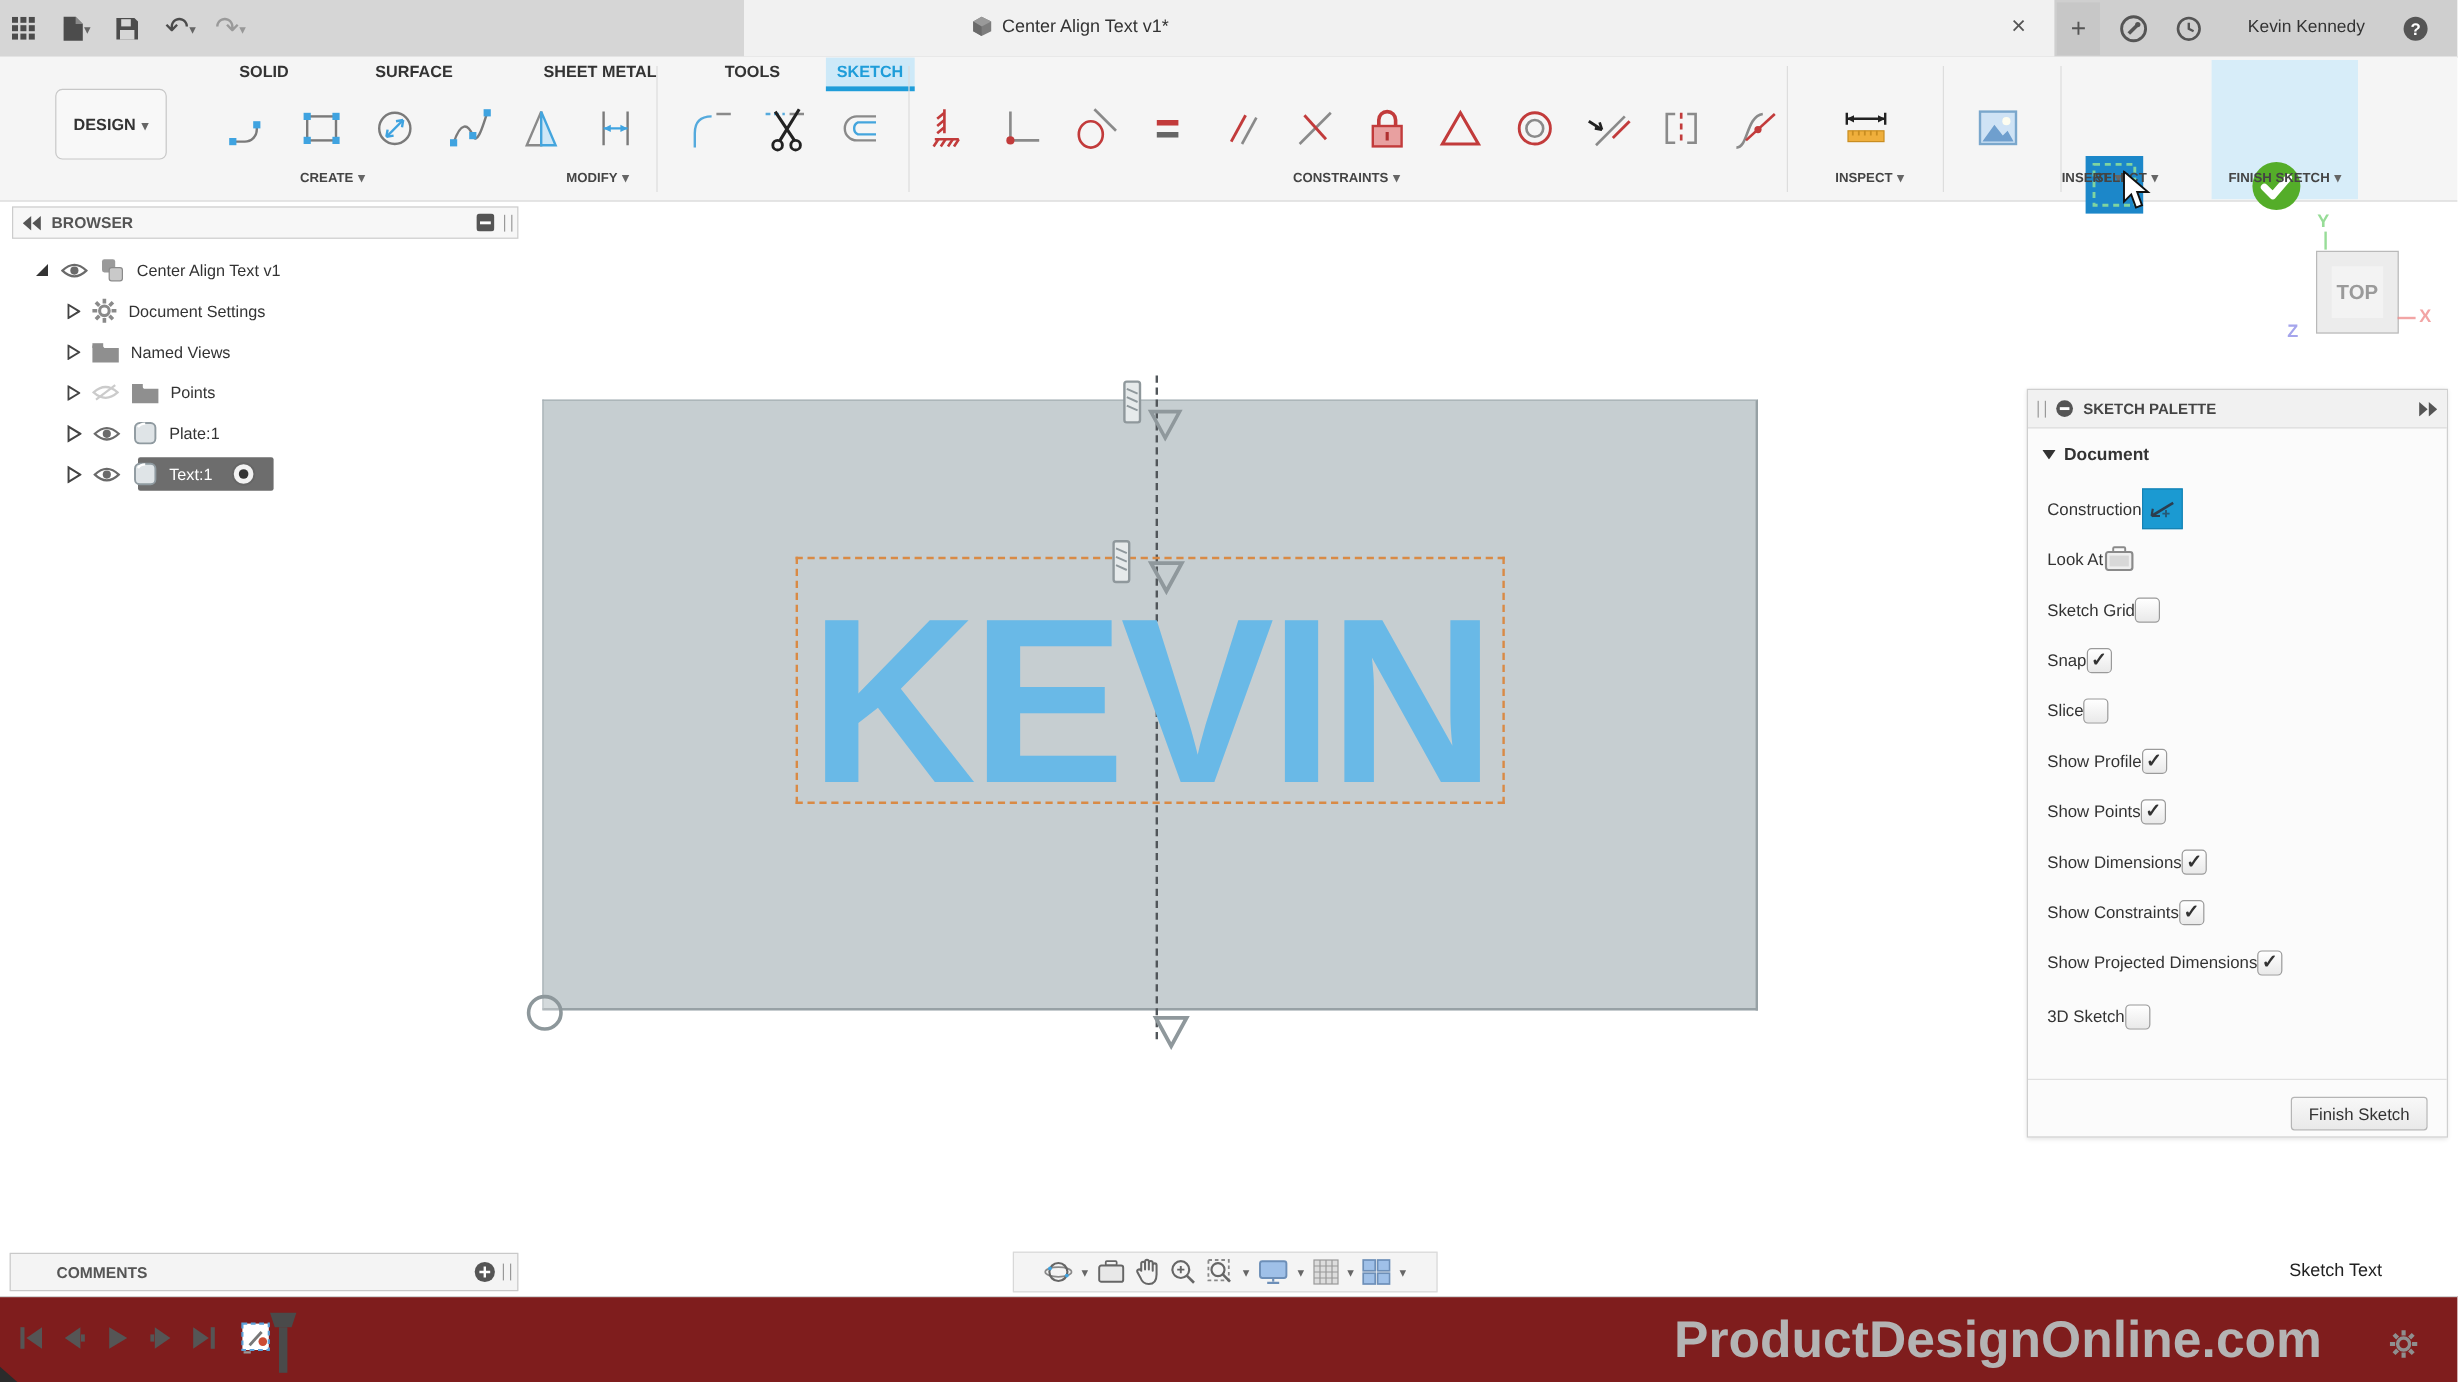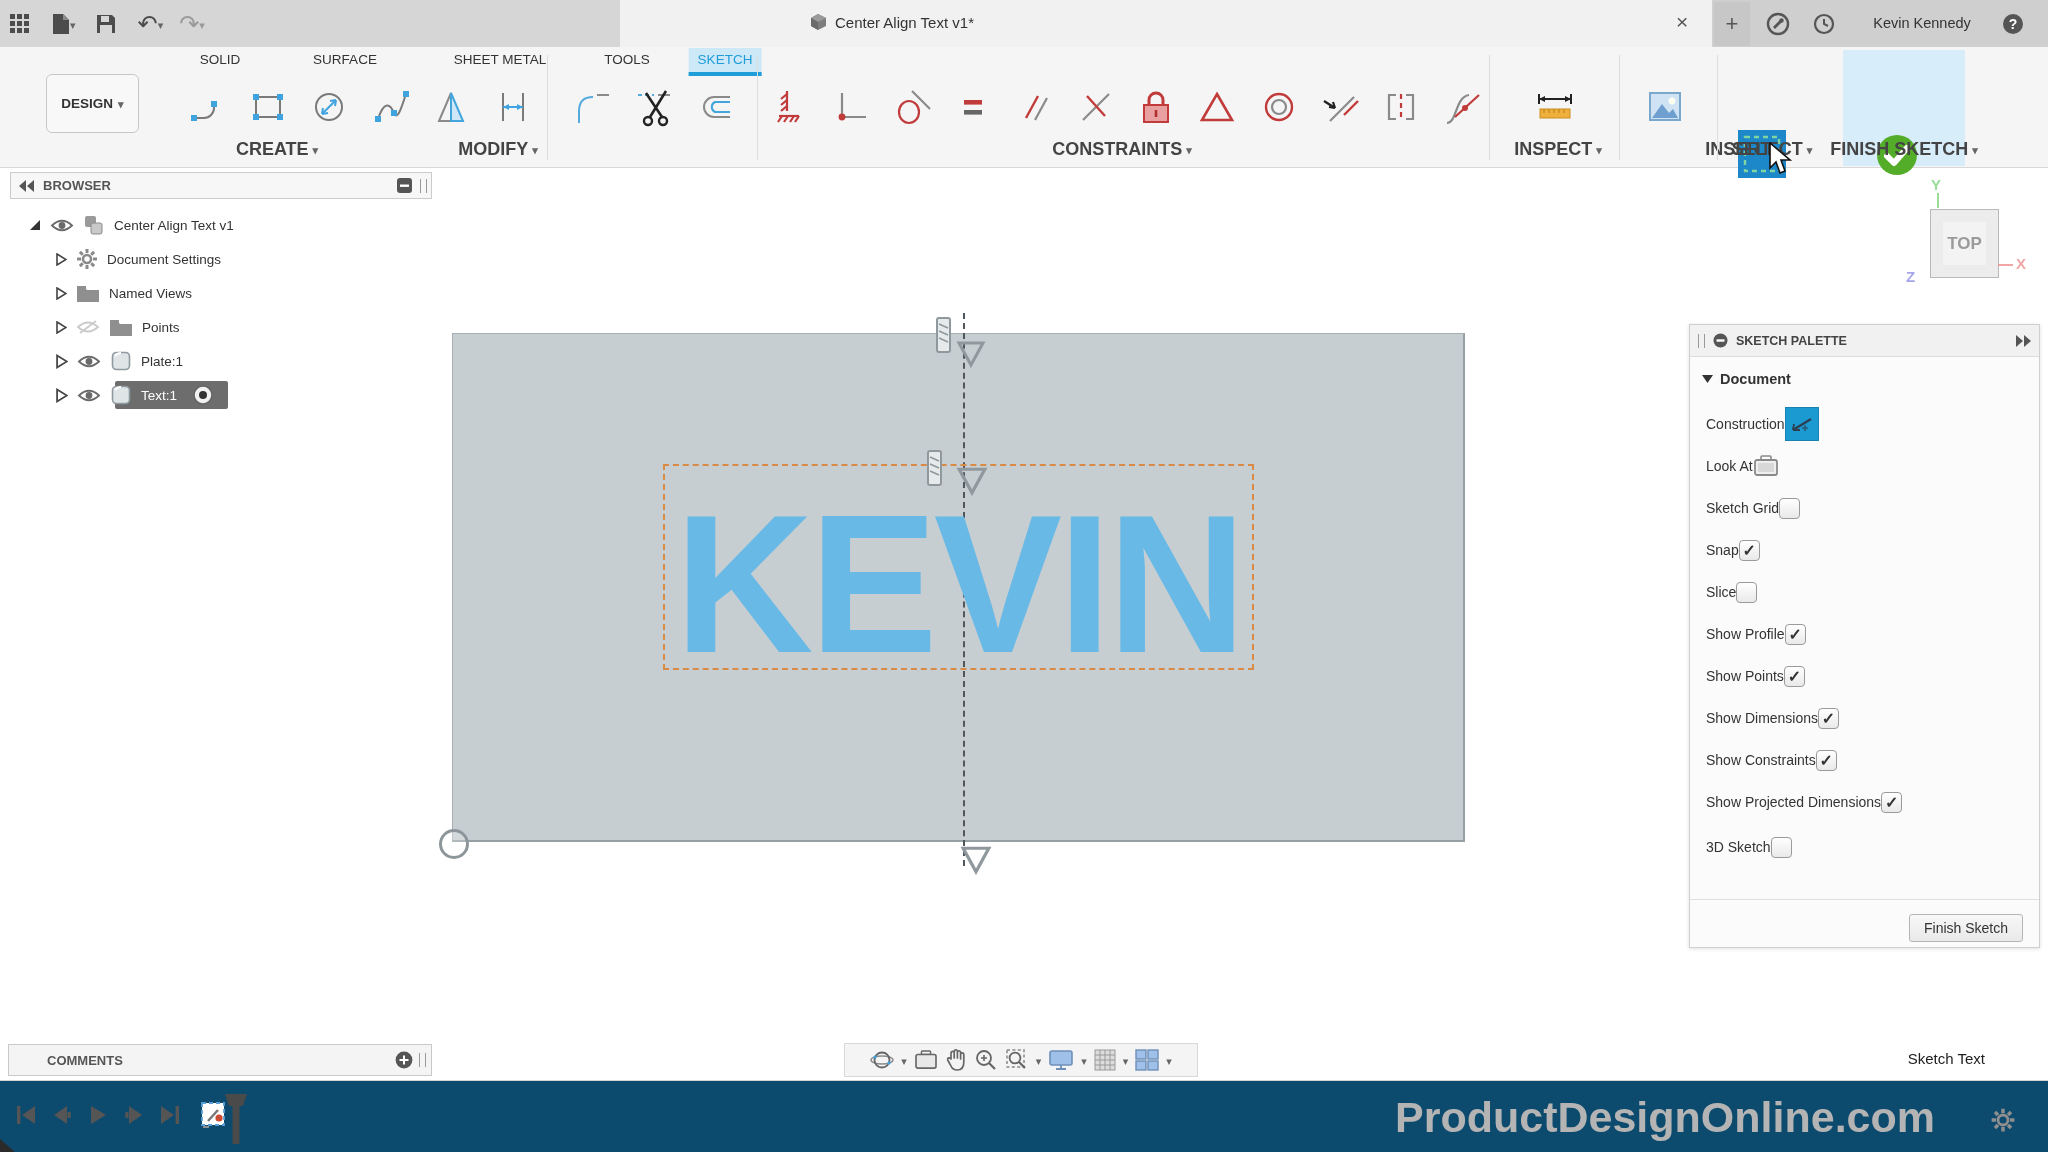--- a/index.html
+++ b/index.html
@@ -14,24 +14,24 @@
   .title-block{left:810px;top:13px;display:flex;align-items:center;gap:8px}
   .title-text{font-size:15px;color:#333}
   .glyphbtn{font-size:21px;color:#555;line-height:20px;cursor:default}
   .caret::after{content:"▾";font-size:11px;color:#666}
   .plus-tab{left:1714px;top:2px;width:36px;height:44px;background:#c7c7c7;display:flex;align-items:center;justify-content:center;font-size:22px;color:#555}
   .user-name{left:1852px;top:15px;width:140px;text-align:center;font-size:14.5px;color:#333}
   
   .ribbon{left:0;top:47px;width:2048px;height:120px;background:#f5f5f5;border-bottom:1px solid #d8d8d8}
   .design-btn{left:46px;top:27px;width:91px;height:57px;border:1px solid #c7c7c7;border-radius:6px;background:#f8f8f8;
               display:flex;align-items:center;justify-content:center;gap:5px;font-size:13.5px;font-weight:700;color:#333}
-  .wtab{top:1px;height:24px;line-height:24px;font-size:13.5px;font-weight:400;color:#333;transform:translateX(-50%)}
+  .wtab{top:1px;height:24px;line-height:24px;font-size:13.5px;font-weight:700;color:#333;transform:translateX(-50%)}
   .wtab.active{color:#1f9dd9;background:#cde9f8;padding:0 9px;border-bottom:4px solid #1f9dd9;box-sizing:content-box}
   .tool{top:37px;width:46px;height:46px;display:flex;align-items:center;justify-content:center}
-  .grp-label{top:92px;height:20px;line-height:20px;font-size:18px;font-weight:700;color:#444;transform:translateX(-50%);white-space:nowrap;display:flex;gap:4px;align-items:center}
+  .grp-label{top:92px;height:20px;line-height:20px;font-size:11px;font-weight:700;color:#444;transform:translateX(-50%);white-space:nowrap;display:flex;gap:4px;align-items:center}
   .sep{top:8px;width:1px;height:105px;background:#ddd}
   .finish-bg{left:1843px;top:3px;width:122px;height:116px;background:#d7edf9}
   
   .panel-hdr{left:10px;top:172px;width:422px;height:27px;background:#f7f7f7;border:1px solid #ccc;box-sizing:border-box;display:flex;align-items:center;font-size:13px;font-weight:700;color:#555}
   .brow{height:30px;display:flex;align-items:center;gap:9px;font-size:13.5px;color:#333}
   .brow .lbl{white-space:nowrap}
   .sel-bg{left:115px;top:381px;width:113px;height:28px;background:#6d6d6d;border-radius:2px}
   
   .plate{left:452px;top:333px;width:1013px;height:509px;background:#c6ced1;border:1px solid #a6b0b4;border-right:2px solid #97a1a5;border-bottom:2px solid #97a1a5;box-sizing:border-box}
   .vline{left:963px;top:313px;width:0;height:553px;border-left:2px dashed #51565a}
@@ -49,21 +49,21 @@
   .cb{width:21px;height:21px;border:1px solid #9a9a9a;border-radius:4px;background:linear-gradient(#fff,#e9e9e9);display:flex;align-items:center;justify-content:center;font-size:16px;font-weight:700;color:transparent;box-sizing:border-box}
   .cb.on{color:#333}
   .constr-btn{width:34px;height:34px;background:#1b9ad2;border:1px solid #1682b3;display:flex;align-items:center;justify-content:center;box-sizing:border-box}
   .finish-btn{left:219px;top:589px;width:112px;height:26px;border:1px solid #b5b5b5;border-radius:3px;background:linear-gradient(#f8f8f8,#e9e9e9);
               display:flex;align-items:center;justify-content:center;font-size:14px;color:#333}
   .pal-div{left:0;top:574px;width:100%;height:1px;background:#e0e0e0}
   
   .comments{left:8px;top:1044px;width:424px;height:32px;background:#f4f4f4;border:1px solid #c9c9c9;box-sizing:border-box;display:flex;align-items:center;font-size:13px;font-weight:700;color:#555}
   .navbar{left:844px;top:1043px;width:354px;height:34px;background:#f4f4f4;border:1px solid #d8d8d8;box-sizing:border-box;display:flex;align-items:center;justify-content:center;gap:7px}
   .status{top:1050px;right:63px;font-size:15px;color:#222}
-  .botbar{left:0;top:1080px;width:2048px;height:72px;background:#0c4a6e;border-top:1px solid #d4d4d4}
+  .botbar{left:0;top:1080px;width:2048px;height:72px;background:#7f1d1d;border-top:1px solid #d4d4d4}
   .playrow{left:14px;top:22px;display:flex;gap:12px;align-items:center}
   .watermark{right:113px;top:12px;font-size:43px;font-weight:700;color:#b4b4b4;letter-spacing:0}
   .hbars{width:5px;height:14px;border-left:1px solid #999;border-right:1px solid #999}
 </style>
 </head>
 <body>
 
 <div class="abs topbar">
   <div class="abs qat">
     <span>

